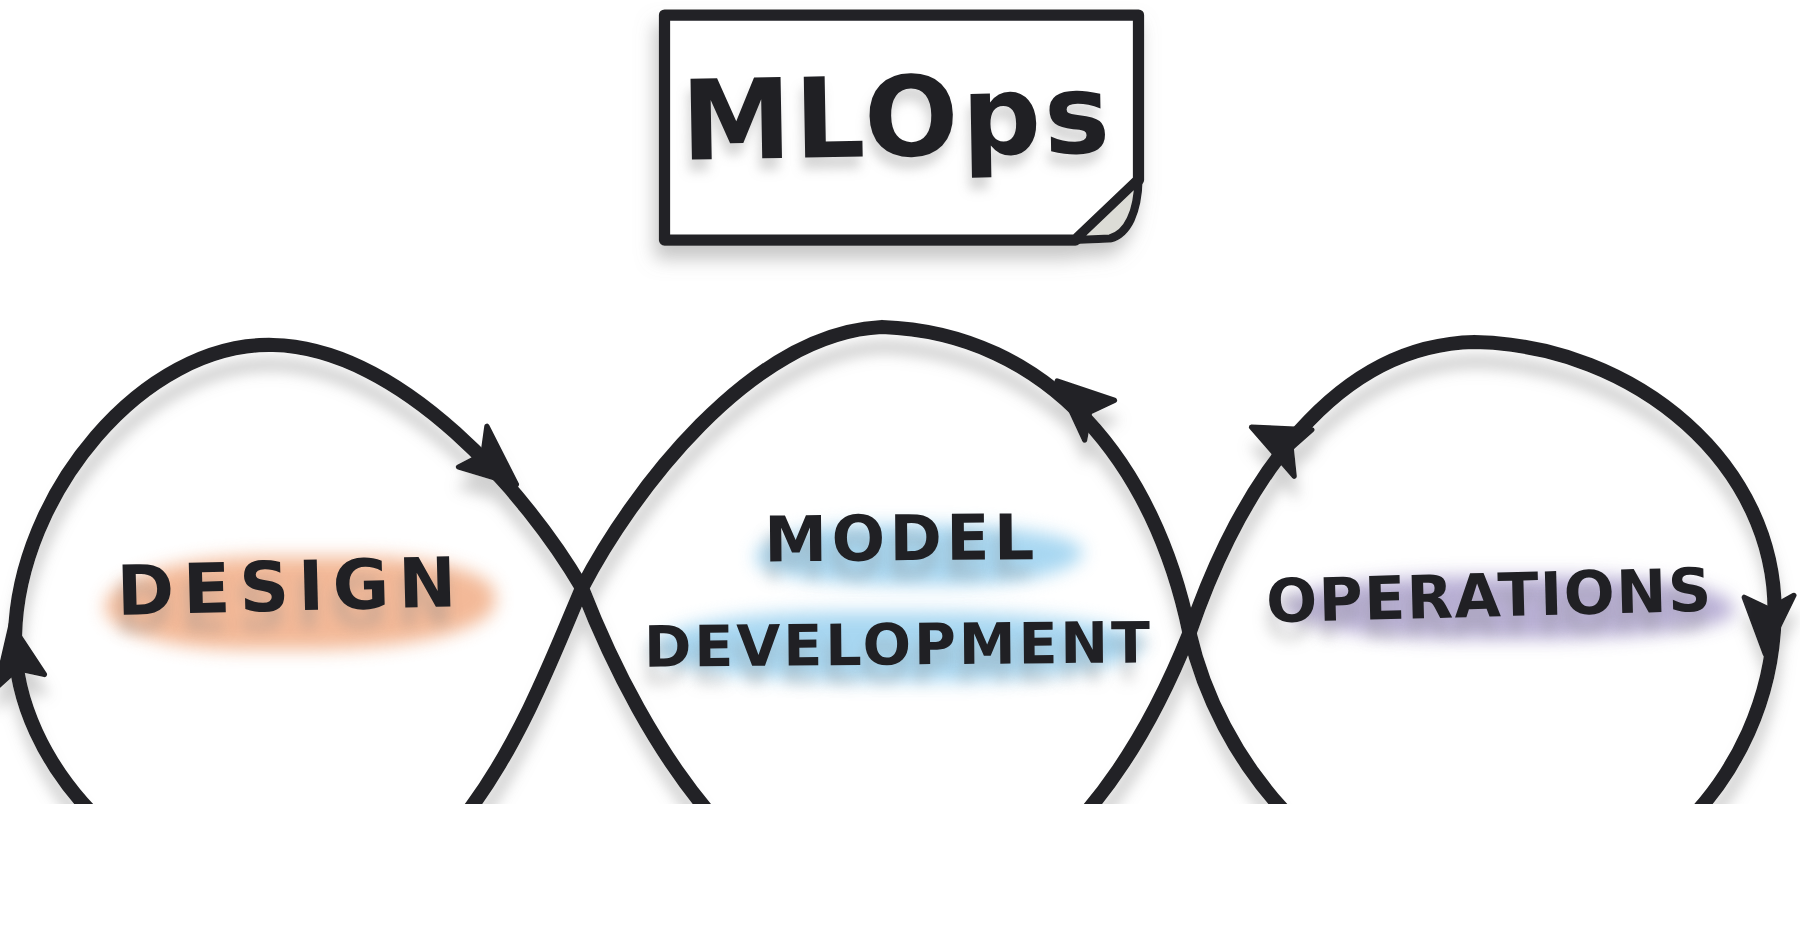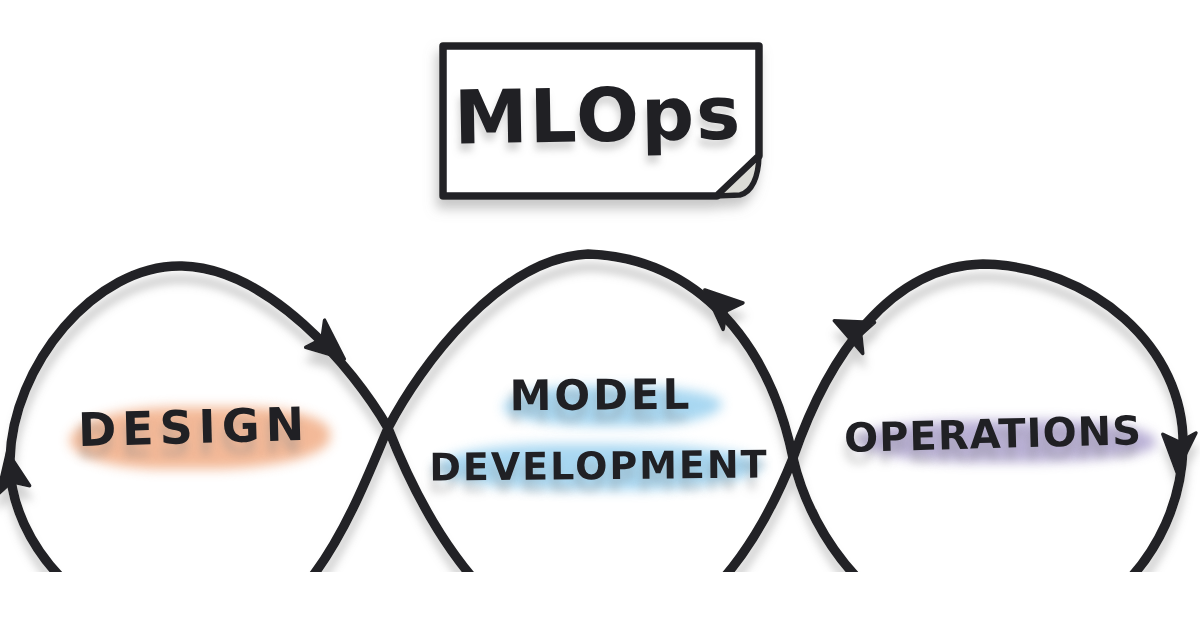--- a/index.html
+++ b/index.html
@@ -1,18 +1,18 @@
 <!DOCTYPE html>
 <html><head>
 <meta charset="utf-8">
 <style>
   html,body{margin:0;padding:0;background:#ffffff;}
   #stage{
     position:relative;width:1200px;height:536px;overflow:hidden;
-    background:#ffffff;font-family:"DejaVu Sans","Liberation Sans",sans-serif;margin-top:36px;
+    background:#ffffff;font-family:"DejaVu Sans","Liberation Sans",sans-serif;
   }
   #diagram-svg{position:absolute;left:0;top:0;z-index:1;}
   .label{
     position:absolute;z-index:3;color:#202024;font-weight:700;
     white-space:nowrap;transform:translate(-50%,-50%) rotate(-1.5deg);
     text-shadow:-2px 12px 9px rgba(140,140,140,0.35);
   }
   .hl{
     position:absolute;z-index:2;filter:blur(6px);opacity:0.9;
   }

